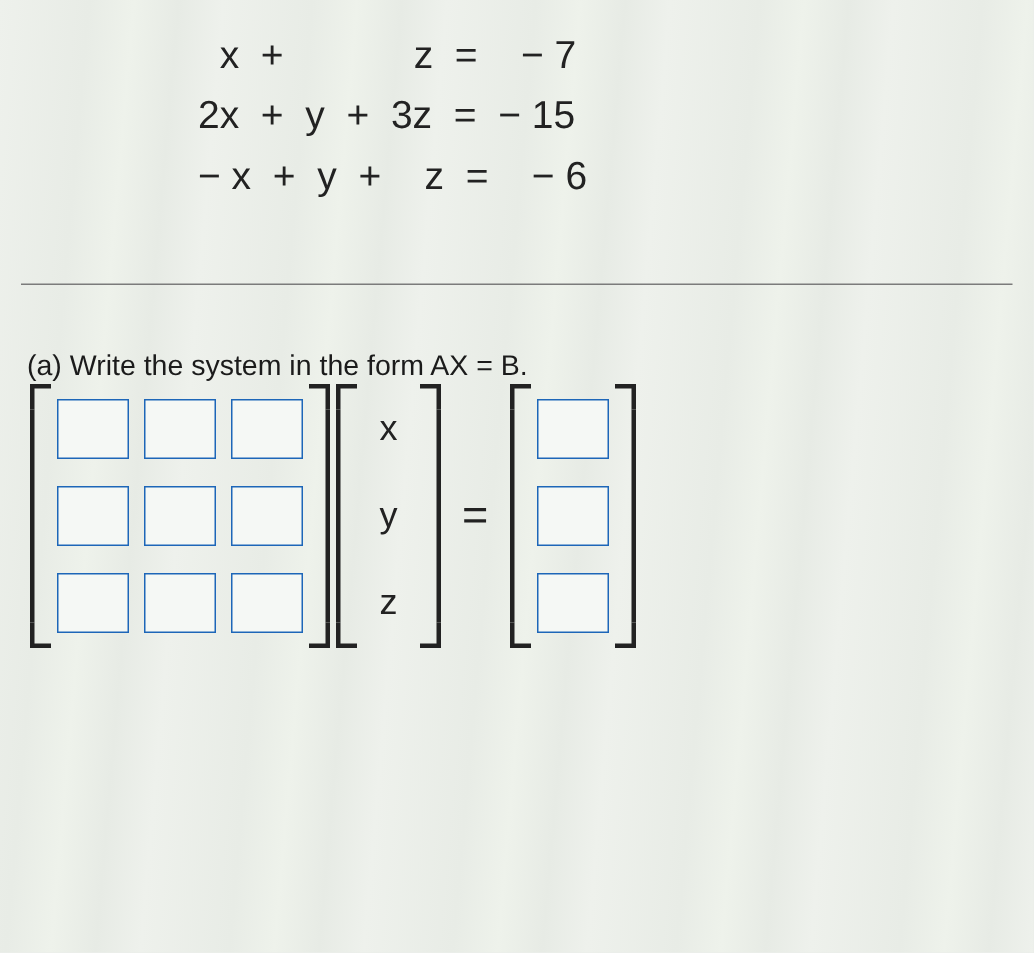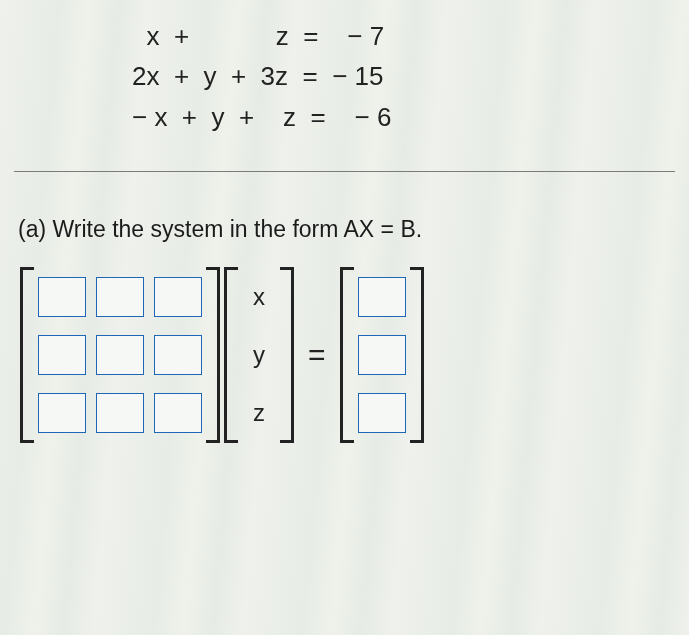--- a/index.html
+++ b/index.html
@@ -29,32 +29,31 @@
     color: #1b1b1b;
     margin-bottom: 28px;
   }
   .equations {
     font-size: 26px;
     color: #222;
     white-space: pre;
     font-family: Arial, Helvetica, sans-serif;
     line-height: 1.55;
     margin-left: 118px;
-    margin-bottom: 34px;
+    margin-bottom: 52px;
   }
   .divider {
     border: none;
     border-top: 1px solid #7b7b7b;
     margin: 0 0 44px 0;
   }
   .partA {
-    font-size: 23px;
+    font-size: 19px;
     color: #1b1b1b;
     margin-left: 4px;
-    margin-bottom: 24px;
   }
   .matrix-row {
     display: flex;
     align-items: center;
     margin-left: 6px;
   }
   .bracket {
     font-family: "Times New Roman", serif;
     display: flex;
     flex-direction: column;

